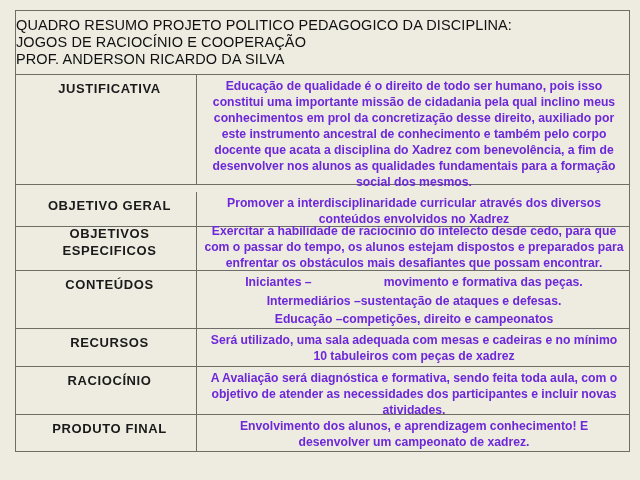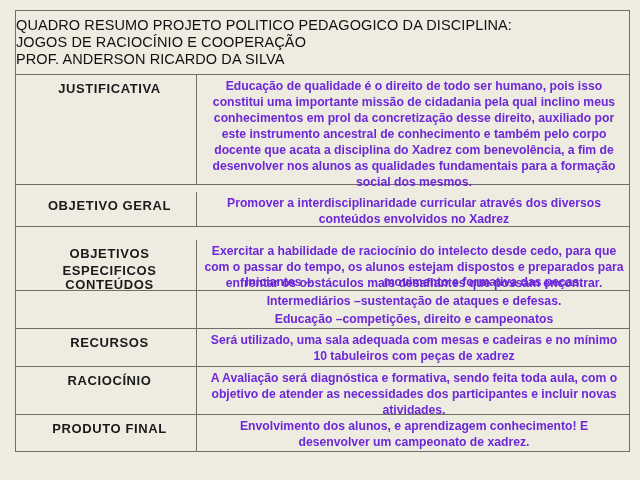--- a/index.html
+++ b/index.html
@@ -97,21 +97,21 @@
     </div>
   </div>
 
   <div class="row" style="top:174px;height:35px;margin-top:7px;">
     <div class="label">OBJETIVO GERAL</div>
     <div class="content">
       <p>Promover a interdisciplinaridade curricular através dos diversos conteúdos envolvidos no Xadrez</p>
     </div>
   </div>
 
-  <div class="row" style="top:209px;height:51px;margin-top:20px;">
+  <div class="row" style="top:209px;height:51px;">
     <div class="label">
       <div>OBJETIVOS</div>
       <div>ESPECIFICOS</div>
     </div>
     <div class="content">
       <p>Exercitar a habilidade de raciocínio do intelecto desde cedo, para que com o passar do tempo, os alunos estejam dispostos e preparados para enfrentar os obstáculos mais desafiantes que possam encontrar.</p>
     </div>
   </div>
 
   <div class="row" style="top:260px;height:58px;">

